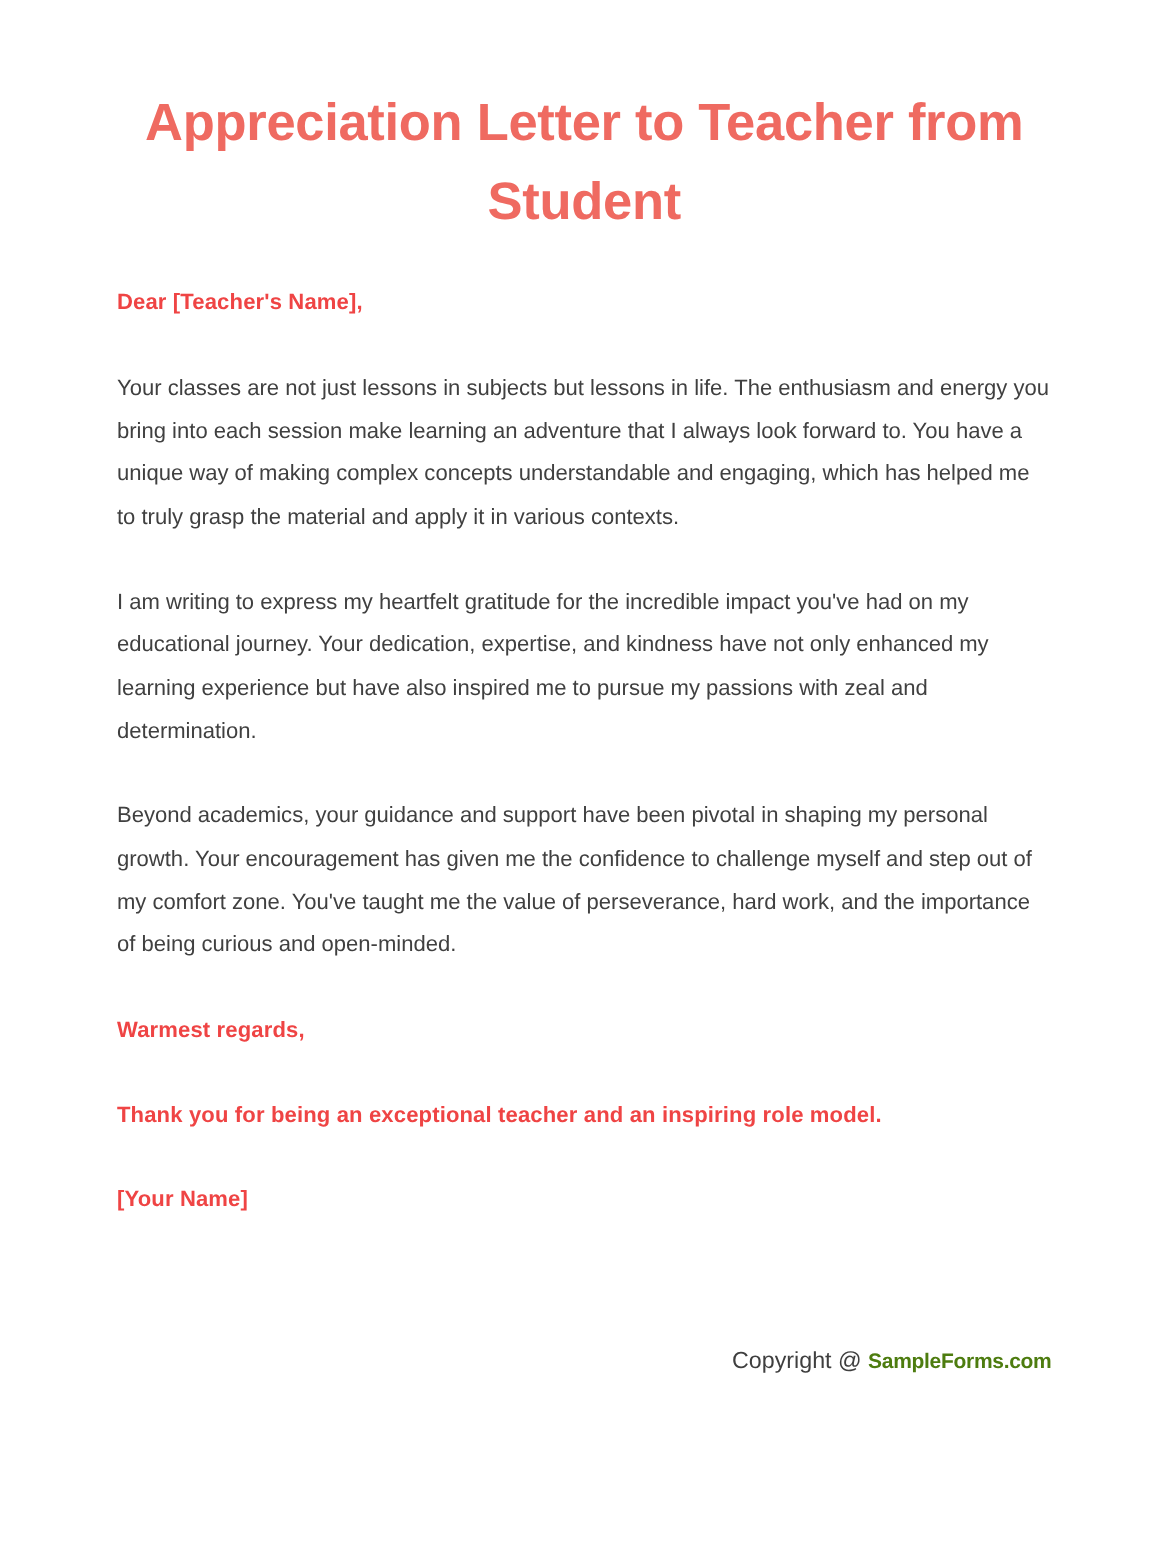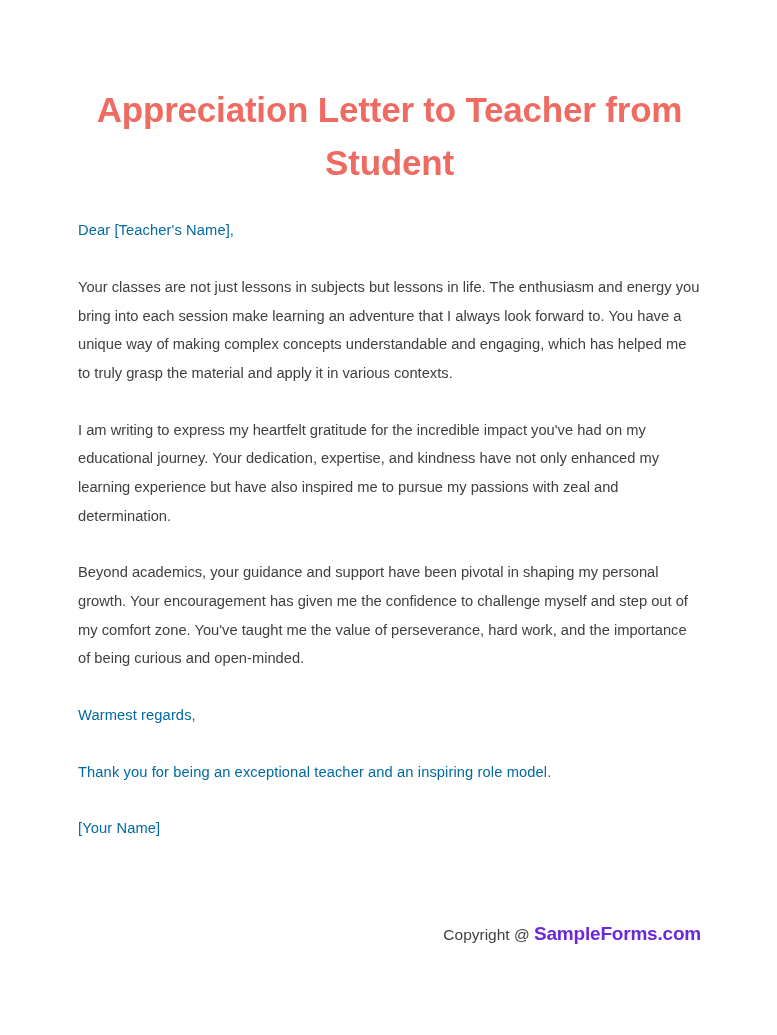--- a/index.html
+++ b/index.html
@@ -14,21 +14,20 @@
     color: #3f3f3f;
     -webkit-font-smoothing: antialiased;
   }
   .page {
     position: relative;
     width: 777px;
     height: 944px;
     box-sizing: border-box;
     background: #ffffff;
     overflow: hidden;
-    margin-top: 28px;
   }
   .content {
     padding: 55px 76px 0 78px;
   }
   .doc-title {
     margin: 0 0 0 0;
     font-size: 35px;
     line-height: 1.52;
     font-weight: bold;
     color: #ef6a61;
@@ -43,46 +42,46 @@
     margin: 0 0 28px 0;
     font-size: 14.7px;
     line-height: 1.95;
     color: #404040;
     text-align: left;
   }
   p.para:last-child {
     margin-bottom: 0;
   }
   p.bold {
-    font-weight: normal;
-    color: #0369a1;
+    font-weight: bold;
+    color: #ef4444;
     letter-spacing: 0.1px;
   }
   .salutation {
     margin-bottom: 24px;
   }
   .closing-line {
     margin-bottom: 22px;
   }
   .signature-line {
     margin-bottom: 0;
   }
   .footer {
     position: absolute;
     right: 76px;
     bottom: 27px;
     font-size: 15px;
     color: #3f3f3f;
     font-family: "Liberation Serif", serif;
   }
   .footer .brand {
-    color: #6d28d9;
+    color: #4d7c0f;
     font-weight: bold;
     font-family: "Liberation Sans", sans-serif;
-    font-size: 19px;
+    font-size: 14px;
     letter-spacing: -0.2px;
   }
   .footer .copy-text {
     font-family: Liberation Sans, sans-serif;
     font-size: 15.5px;
   }
 </style>
 </head>
 <body>
 

